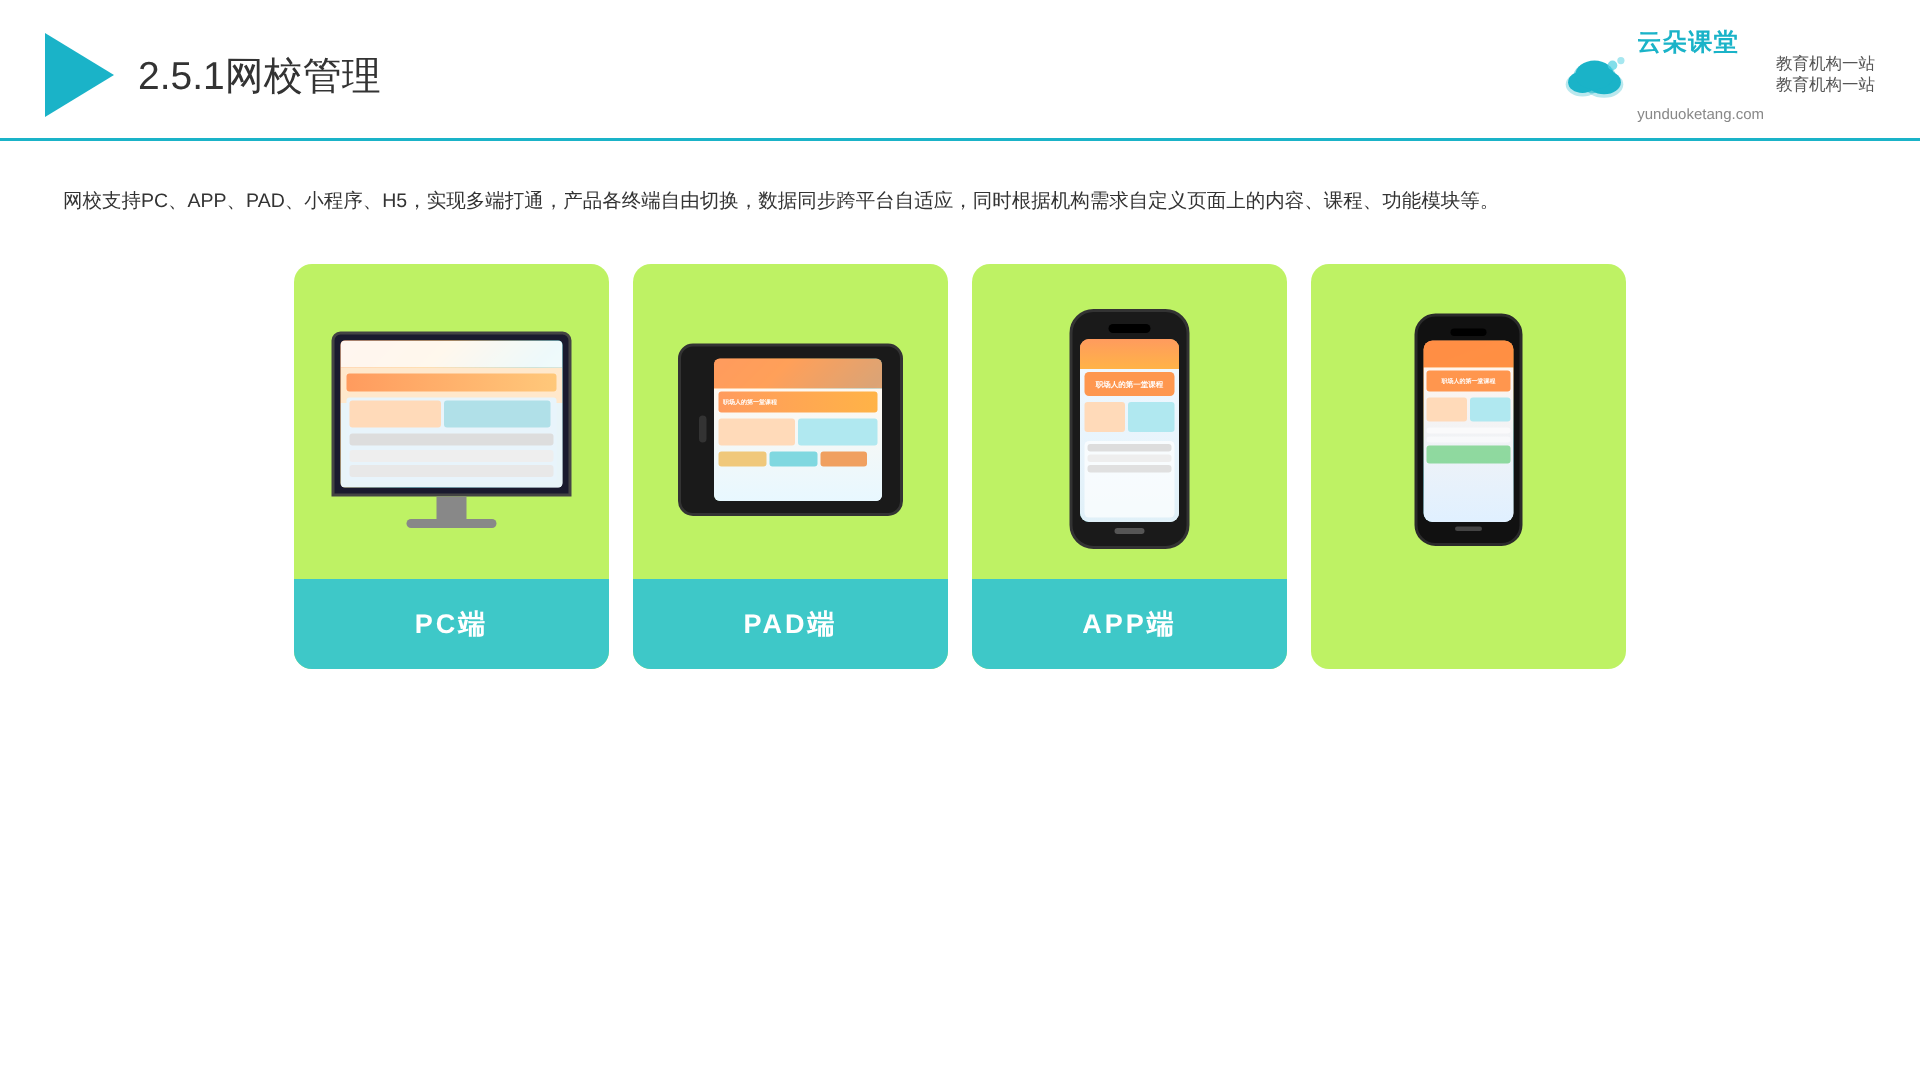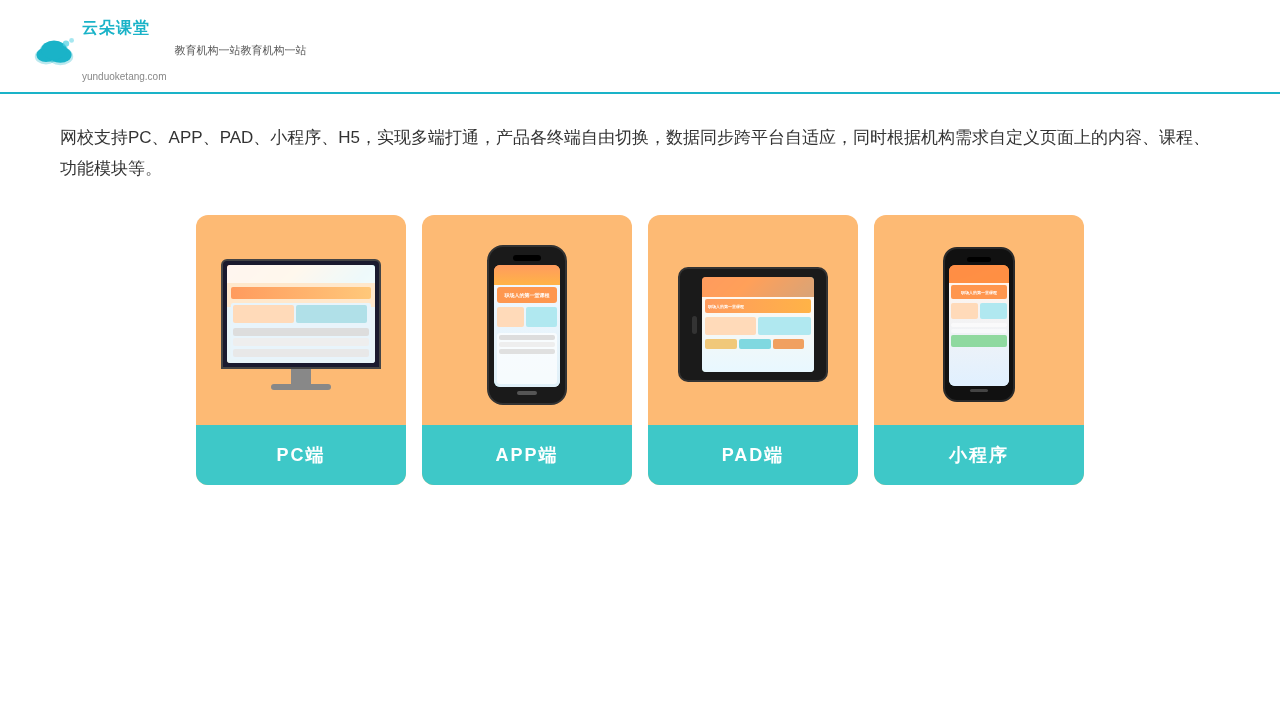--- a/index.html
+++ b/index.html
@@ -65,36 +65,36 @@
       letter-spacing: 1px;
     }
     .logo-url {
       font-size: 10px;
       color: #888;
       margin-top: 32px;
     }
 
     
     .description {
-      padding: 28px 60px 20px 60px;
-      font-size: 17px;
+      padding: 28px 60px 20px 42px;
+      font-size: 13px;
       line-height: 1.85;
       color: #333;
     }
 
     
     .cards-container {
       display: flex;
       gap: 16px;
       padding: 10px 50px 20px 50px;
       justify-content: center;
     }
 
     .card {
-      background: #fdba74;
+      background: #bef264;
       border-radius: 12px;
       width: 210px;
       display: flex;
       flex-direction: column;
       align-items: center;
       overflow: hidden;
       flex-shrink: 0;
     }
 
     .card-image-area {
@@ -314,39 +314,45 @@
       font-weight: bold;
       text-align: center;
       padding: 18px 10px;
       letter-spacing: 2px;
     }
   </style>
 </head>
 <body>
 
 <div class="header">
+  <div class="header-left">
+    <div class="play-icon"></div>
+    <div class="header-title">
+      <span>2.5.1</span><span>网校管理</span>
+    </div>
+  </div>
   <div class="logo-area">
     <div class="logo-icon">
 
       <svg class="cloud-svg" viewBox="0 0 60 40" xmlns="http://www.w3.org/2000/svg">
         <ellipse cx="20" cy="28" rx="14" ry="10" fill="#1ab3c8" opacity="0.3"></ellipse>
         <ellipse cx="38" cy="28" rx="16" ry="11" fill="#1ab3c8" opacity="0.3"></ellipse>
         <ellipse cx="30" cy="22" rx="18" ry="13" fill="#1ab3c8" opacity="0.5"></ellipse>
         <ellipse cx="20" cy="26" rx="12" ry="9" fill="#1ab3c8"></ellipse>
         <ellipse cx="38" cy="26" rx="14" ry="10" fill="#1ab3c8"></ellipse>
         <ellipse cx="30" cy="20" rx="16" ry="12" fill="#1ab3c8"></ellipse>
 
         <circle cx="45" cy="12" r="4" fill="#4dd0e1" opacity="0.7"></circle>
         <circle cx="52" cy="8" r="3" fill="#4dd0e1" opacity="0.5"></circle>
       </svg>
       <div style="display:flex;flex-direction:column;align-items:flex-start;">
         <div class="logo-text-main">云朵课堂</div>
         <div class="logo-url">yunduoketang.com</div>
       </div>
-      <div style="display:flex;flex-direction:row;font-size:11px;color:#555;margin-left:4px;line-height:1.3;">
+      <div style="display:flex;flex-direction:column;font-size:11px;color:#555;margin-left:4px;line-height:1.3;">
         <span>教育机构一站</span>
         <span>教育机构一站</span>
       </div>
     </div>
   </div>
 </div>
 
 <div class="description">
   <p>网校支持PC、APP、PAD、小程序、H5，实现多端打通，产品各终端自由切换，数据同步跨平台自适应，同时根据机构需求自定义页面上的内容、课程、功能模块等。</p>
 </div>
@@ -371,63 +377,63 @@
         </div>
         <div class="monitor-stand"></div>
         <div class="monitor-base"></div>
       </div>
     </div>
     <div class="card-label">PC端</div>
   </div>
 
   <div class="card">
     <div class="card-image-area">
+      <div class="tablet">
+        <div class="tablet-btn"></div>
+        <div class="tablet-screen">
+          <div class="screen-detail" style="top:22px;left:3px;right:3px;height:14px;background:linear-gradient(to right,#ff9b5e,#ffb347);border-radius:2px;z-index:3;display:flex;align-items:center;padding:0 3px;">
+            <div style="font-size:4px;color:white;font-weight:bold;">职场人的第一堂课程</div>
+          </div>
+          <div class="screen-detail" style="top:40px;left:3px;right:3px;display:flex;gap:2px;z-index:3;">
+            <div style="width:48%;height:18px;background:#ffdab9;border-radius:2px;"></div>
+            <div style="width:50%;height:18px;background:#b0e8f0;border-radius:2px;"></div>
+          </div>
+          <div class="screen-detail" style="top:62px;left:3px;right:3px;bottom:2px;z-index:3;display:flex;flex-wrap:wrap;gap:2px;">
+            <div style="width:30%;height:10px;background:#f0c87a;border-radius:2px;"></div>
+            <div style="width:30%;height:10px;background:#80d8e0;border-radius:2px;"></div>
+            <div style="width:30%;height:10px;background:#f0a060;border-radius:2px;"></div>
+          </div>
+        </div>
+      </div>
+    </div>
+    <div class="card-label">PAD端</div>
+  </div>
+
+  <div class="card">
+    <div class="card-image-area">
       <div class="phone-v">
         <div class="phone-v-notch"></div>
         <div class="phone-v-screen">
           <div class="screen-detail" style="top:22px;left:3px;right:3px;height:16px;background:rgba(255,140,60,0.9);border-radius:3px;z-index:3;display:flex;align-items:center;justify-content:center;">
             <div style="font-size:5px;color:white;font-weight:bold;">职场人的第一堂课程</div>
           </div>
           <div class="screen-detail" style="top:42px;left:3px;right:3px;display:flex;gap:2px;z-index:3;">
             <div style="width:45%;height:20px;background:#ffdab9;border-radius:2px;"></div>
             <div style="width:52%;height:20px;background:#b0e8f0;border-radius:2px;"></div>
           </div>
           <div class="screen-detail" style="top:68px;left:3px;right:3px;bottom:3px;background:rgba(255,255,255,0.7);border-radius:3px;z-index:3;padding:2px;">
             <div style="height:5px;background:#ddd;border-radius:2px;margin-bottom:2px;"></div>
             <div style="height:5px;background:#eee;border-radius:2px;margin-bottom:2px;"></div>
             <div style="height:5px;background:#e0e0e0;border-radius:2px;"></div>
           </div>
         </div>
         <div class="phone-v-home"></div>
       </div>
     </div>
     <div class="card-label">APP端</div>
-  </div>
-
-  <div class="card">
-    <div class="card-image-area">
-      <div class="tablet">
-        <div class="tablet-btn"></div>
-        <div class="tablet-screen">
-          <div class="screen-detail" style="top:22px;left:3px;right:3px;height:14px;background:linear-gradient(to right,#ff9b5e,#ffb347);border-radius:2px;z-index:3;display:flex;align-items:center;padding:0 3px;">
-            <div style="font-size:4px;color:white;font-weight:bold;">职场人的第一堂课程</div>
-          </div>
-          <div class="screen-detail" style="top:40px;left:3px;right:3px;display:flex;gap:2px;z-index:3;">
-            <div style="width:48%;height:18px;background:#ffdab9;border-radius:2px;"></div>
-            <div style="width:50%;height:18px;background:#b0e8f0;border-radius:2px;"></div>
-          </div>
-          <div class="screen-detail" style="top:62px;left:3px;right:3px;bottom:2px;z-index:3;display:flex;flex-wrap:wrap;gap:2px;">
-            <div style="width:30%;height:10px;background:#f0c87a;border-radius:2px;"></div>
-            <div style="width:30%;height:10px;background:#80d8e0;border-radius:2px;"></div>
-            <div style="width:30%;height:10px;background:#f0a060;border-radius:2px;"></div>
-          </div>
-        </div>
-      </div>
-    </div>
-    <div class="card-label">PAD端</div>
   </div>
 
   <div class="card">
     <div class="card-image-area">
       <div class="phone-mini">
         <div class="phone-mini-notch"></div>
         <div class="phone-mini-screen">
           <div class="screen-detail" style="top:20px;left:2px;right:2px;height:14px;background:rgba(255,140,60,0.9);border-radius:2px;z-index:3;display:flex;align-items:center;justify-content:center;">
             <div style="font-size:4px;color:white;font-weight:bold;">职场人的第一堂课程</div>
           </div>
@@ -437,17 +443,16 @@
           </div>
           <div class="screen-detail" style="top:58px;left:2px;right:2px;bottom:2px;z-index:3;">
             <div style="height:4px;background:rgba(255,255,255,0.6);border-radius:2px;margin-bottom:2px;"></div>
             <div style="height:4px;background:rgba(255,255,255,0.5);border-radius:2px;margin-bottom:2px;"></div>
             <div style="height:12px;background:rgba(80,200,100,0.6);border-radius:2px;"></div>
           </div>
         </div>
         <div class="phone-mini-home"></div>
       </div>
     </div>
-    <div class="card-label">小程序</div>
   </div>
 
 
 </div>
 
 </body></html>

